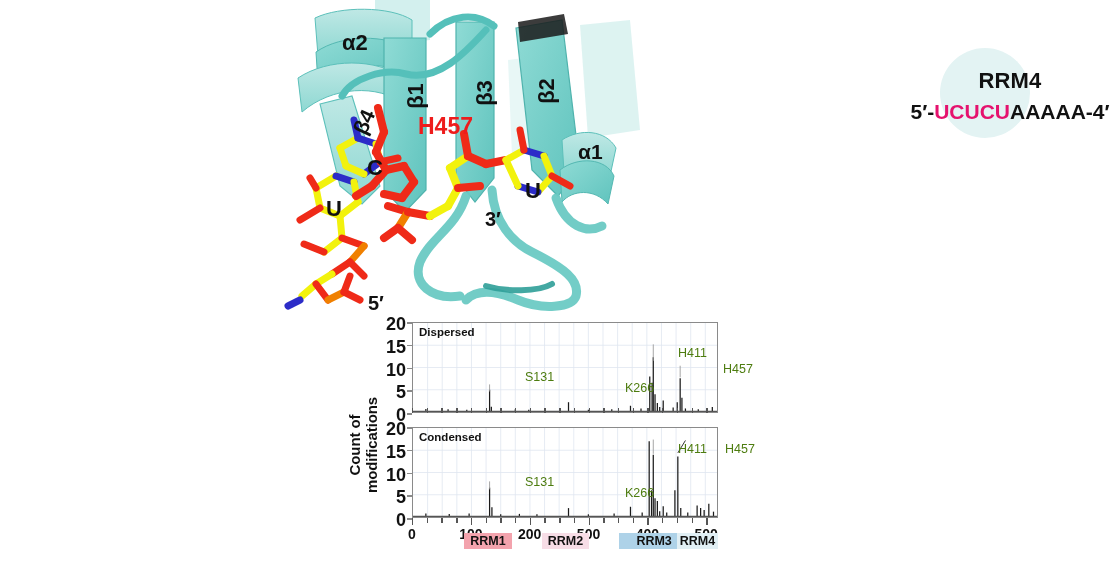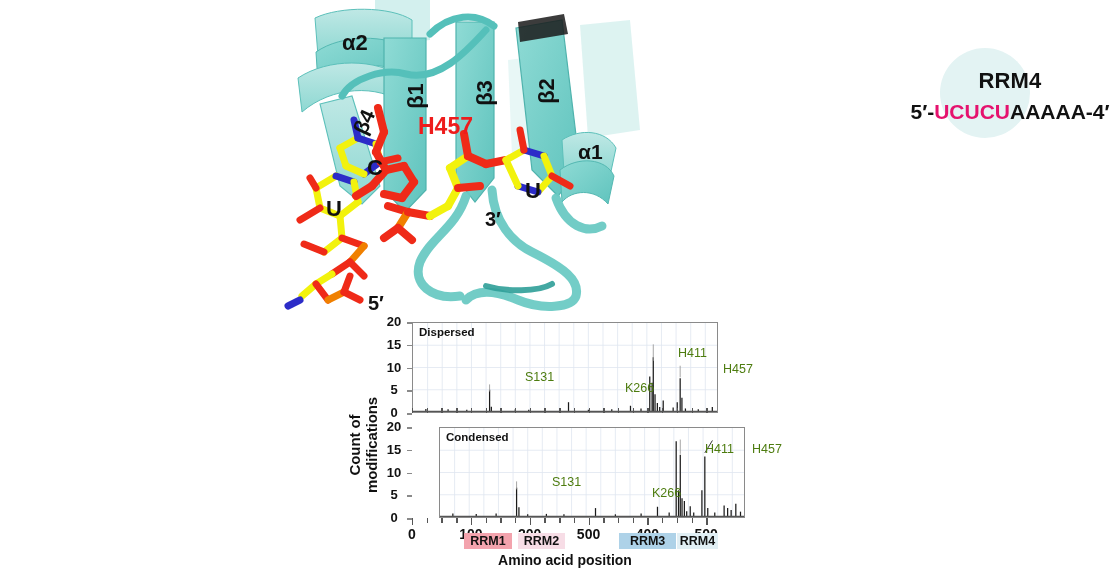--- a/index.html
+++ b/index.html
@@ -31,29 +31,29 @@
   #chart-panel{position:absolute;left:352px;top:318px;width:420px;height:251px;}
 
   #ylabel{position:absolute;left:-6px;top:28px;width:150px;
           transform:rotate(-90deg);transform-origin:0 0;
           font-size:15px;font-weight:bold;color:#111;text-align:center;
           letter-spacing:-.1px;}
 
   .panel{position:absolute;left:60px;width:306px;height:91px;
          border:1.6px solid #8a8a8a;background:#fff;box-sizing:border-box;}
   #panel-dispersed{top:4px;padding-left:30px;}
-  #panel-condensed{top:109px;margin-left:27px;}
+  #panel-condensed{top:109px;}
 
   .panel-title{position:absolute;left:6px;top:3px;font-size:11.5px;
                font-weight:bold;color:#111;z-index:6;}
 
   .plotarea{position:absolute;left:0;top:0;width:100%;height:100%;}
 
-  .ytick-lab{position:absolute;right:0;font-size:13px;font-weight:bold;
-             color:#111;text-align:center;width:24px;}
+  .ytick-lab{position:absolute;right:0;font-size:18px;font-weight:bold;
+             color:#111;text-align:right;width:24px;}
   .ytick-mark{position:absolute;width:5px;height:1.6px;background:#8a8a8a;}
 
   .xtick-lab{position:absolute;font-size:14px;font-weight:bold;color:#111;
              text-align:center;width:40px;}
 
   .peaklabel{position:absolute;font-size:12.5px;color:#4d7c0f;white-space:nowrap;}
 
   
   #domain-bar{position:absolute;left:60px;top:215px;width:306px;height:16px;}
   .dom{position:absolute;top:0;height:16px;font-size:12.5px;font-weight:bold;
@@ -431,21 +431,20 @@
         <div class="xtick-lab" style="left: 40px; top: 208px;">0</div>
         <div class="xtick-lab" style="left: 98.8462px; top: 208px;">100</div>
         <div class="xtick-lab" style="left: 157.692px; top: 208px;">200</div>
         <div class="xtick-lab" style="left: 216.538px; top: 208px;">500</div>
         <div class="xtick-lab" style="left: 275.385px; top: 208px;">400</div>
         <div class="xtick-lab" style="left: 334.231px; top: 208px;">500</div>
       </div>
 
     <div id="domain-bar">
         <div class="dom" style="left: 51.7846px; width: 48.2538px; background: rgb(243, 163, 173);">RRM1</div>
-        <div class="dom" style="left: 106px; width: 47.0769px; background: rgb(247, 221, 230);">RRM2</div>
-        <div class="dom" style="left: 207.138px; width: 57px; background: rgb(174, 210, 232);">RRM3</div>
+        <div class="dom" style="left: 130px; width: 47.0769px; background: rgb(247, 221, 230);">RRM2</div>
+        <div class="dom" style="left: 207.138px; width: 70px; background: rgb(174, 210, 232);">RRM3</div>
         <div class="dom" style="left: 264.808px; width: 41.1923px; background: rgb(225, 239, 244);">RRM4</div>
       </div>
 
-    <div id="xlabel">Amino acid position</div>
   </div>
 
 </div>
 
 </body></html>

